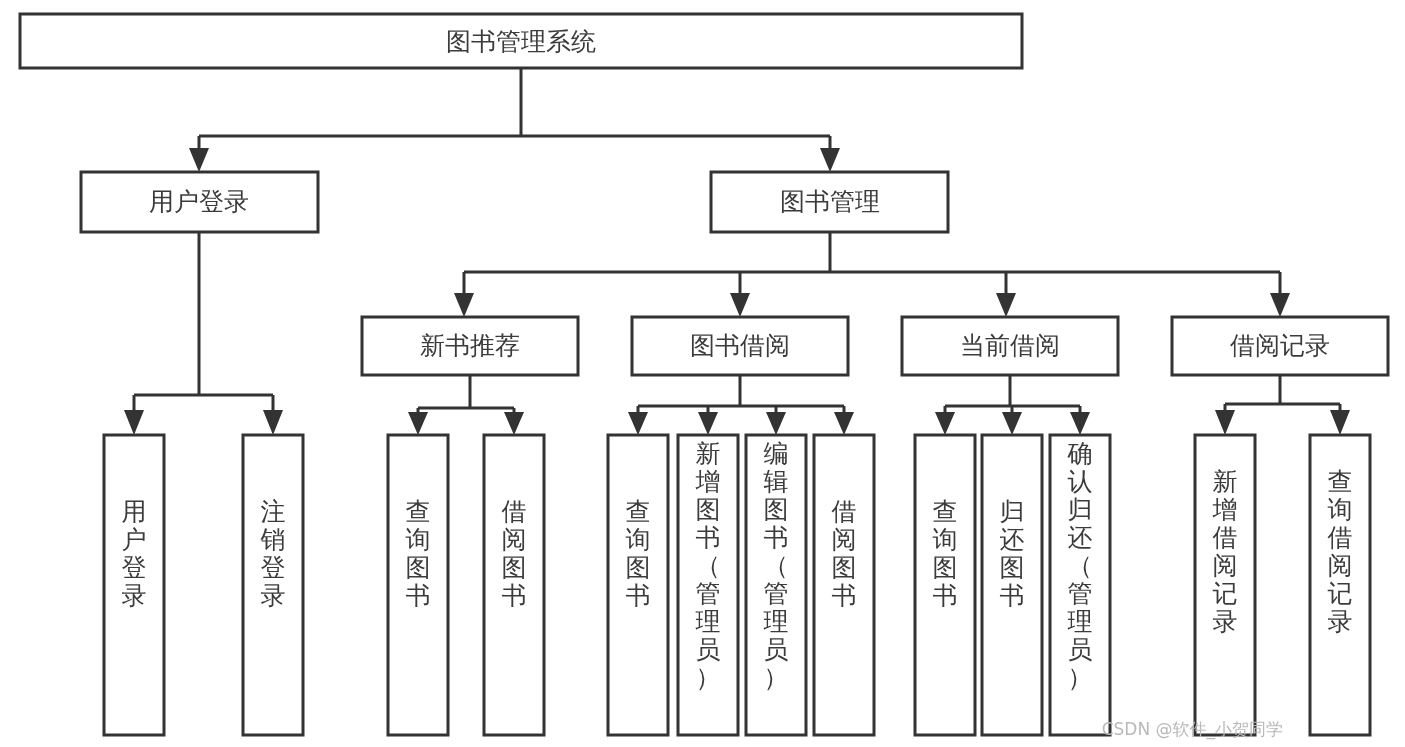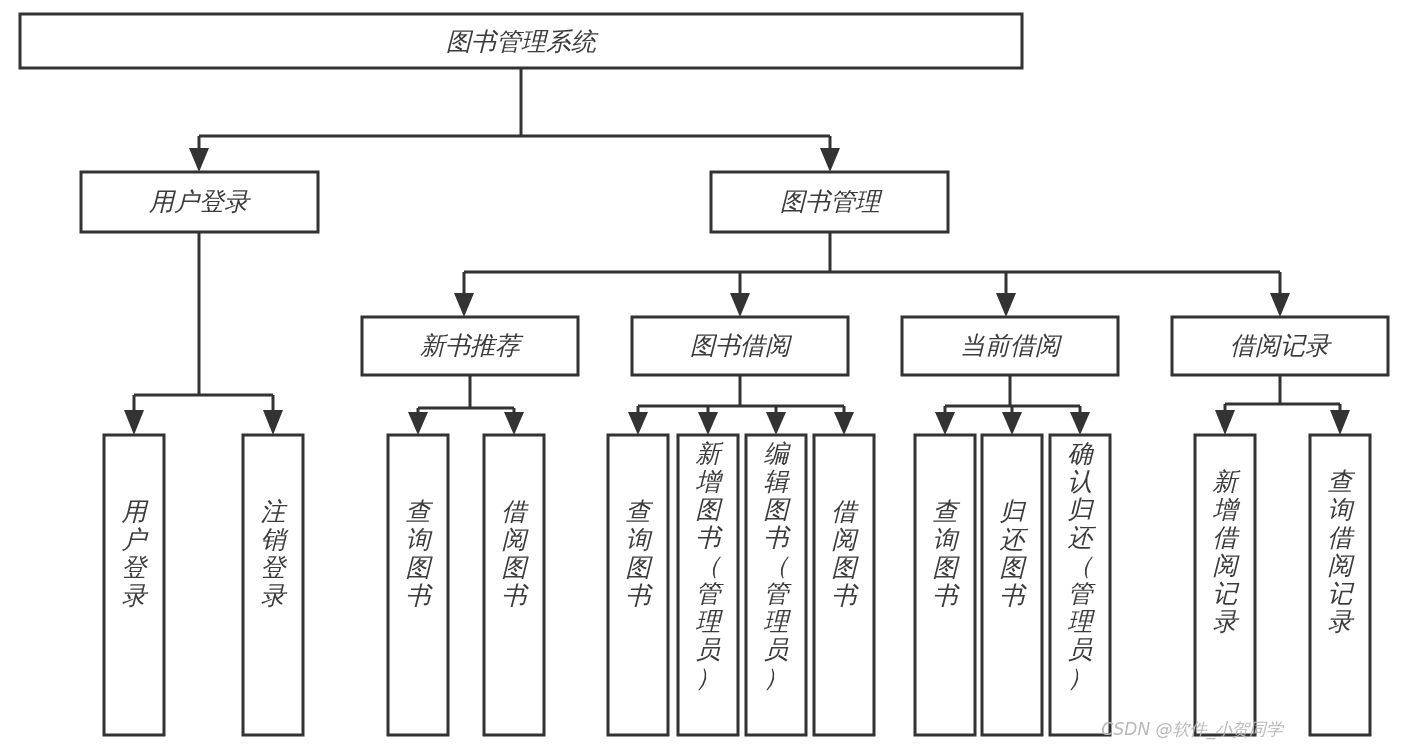--- a/index.html
+++ b/index.html
@@ -11,21 +11,20 @@
     width: 1405px;
     height: 747px;
     font-family: "DejaVu Sans", "Liberation Sans", sans-serif;
     overflow: hidden;
     position: relative;
   }
   #diagram-root {
     position: relative;
     width: 1291px;
     height: 747px;
-    font-style: italic;
   }
   svg#flow {
     display: block;
     width: 1405px;
     height: 747px;
   }
   .node-box {
     fill: #ffffff;
     stroke: #333333;
     stroke-width: 3;

